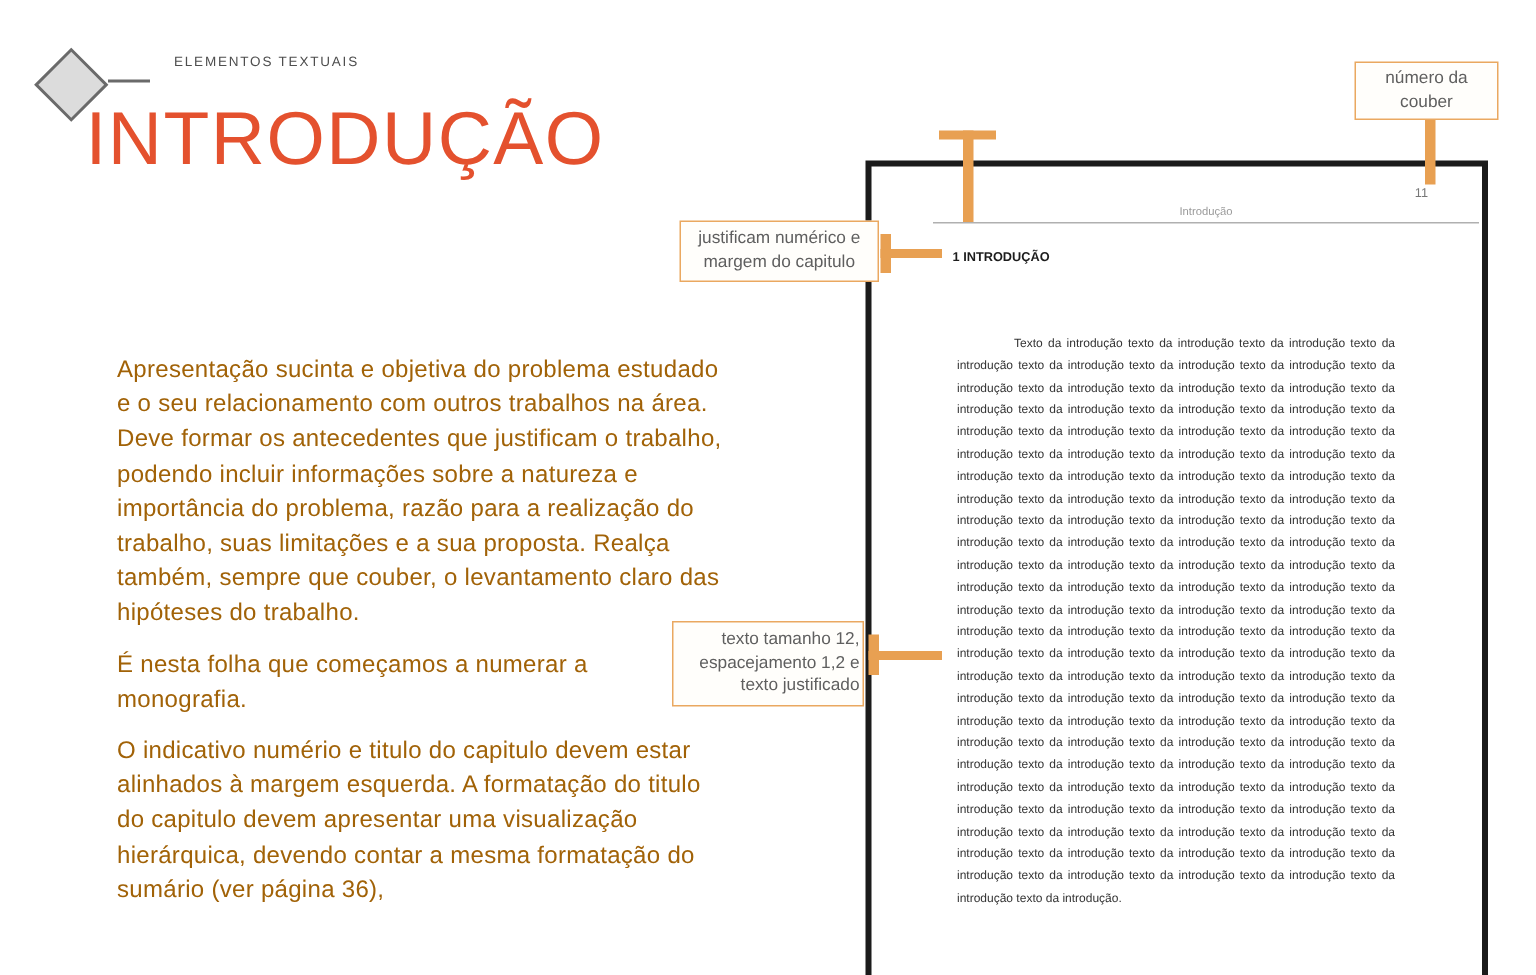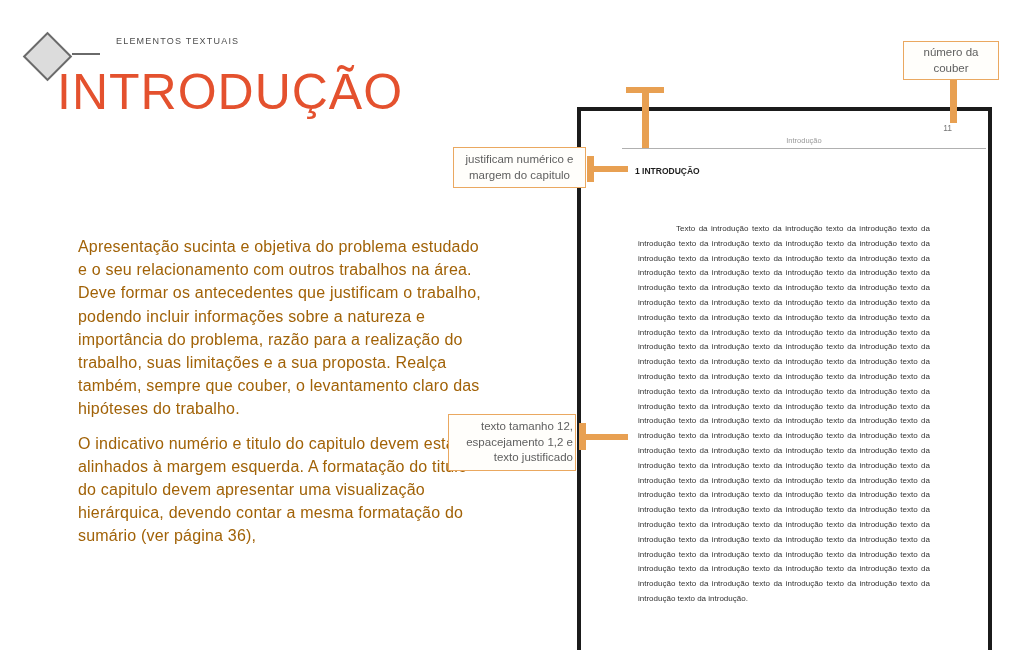--- a/index.html
+++ b/index.html
@@ -84,20 +84,21 @@
 
 <div class="slide">
 
   <div class="logo-diamond"></div>
   <div class="logo-line"></div>
   <div class="eyebrow">ELEMENTOS TEXTUAIS</div>
   <div class="big-title">INTRODUÇÃO</div>
 
   <div class="body-copy">
     <p>Apresentação sucinta e objetiva do problema estudado e o seu relacionamento com outros trabalhos na área. Deve formar os antecedentes que justificam o trabalho, podendo incluir informações sobre a natureza e importância do problema, razão para a realização do trabalho, suas limitações e a sua proposta. Realça também, sempre que couber, o levantamento claro das hipóteses do trabalho.</p>
+    <p>É nesta folha que começamos a numerar a monografia.</p>
     <p>O indicativo numério e titulo do capitulo devem estar alinhados à margem esquerda. A formatação do titulo do capitulo devem apresentar uma visualização hierárquica, devendo contar a mesma formatação do sumário (ver página  36),</p>
   </div>
 
   <div class="doc-page">
     <div class="doc-pagenum">11</div>
     <div class="doc-running-header">Introdução</div>
     <div class="doc-chapter">1 INTRODUÇÃO</div>
     <div class="doc-body">Texto da introdução texto da introdução texto da introdução texto da introdução texto da introdução texto da introdução texto da introdução texto da introdução texto da introdução texto da introdução texto da introdução texto da introdução texto da introdução texto da introdução texto da introdução texto da introdução texto da introdução texto da introdução texto da introdução texto da introdução texto da introdução texto da introdução texto da introdução texto da introdução texto da introdução texto da introdução texto da introdução texto da introdução texto da introdução texto da introdução texto da introdução texto da introdução texto da introdução texto da introdução texto da introdução texto da introdução texto da introdução texto da introdução texto da introdução texto da introdução texto da introdução texto da introdução texto da introdução texto da introdução texto da introdução texto da introdução texto da introdução texto da introdução texto da introdução texto da introdução texto da introdução texto da introdução texto da introdução texto da introdução texto da introdução texto da introdução texto da introdução texto da introdução texto da introdução texto da introdução texto da introdução texto da introdução texto da introdução texto da introdução texto da introdução texto da introdução texto da introdução texto da introdução texto da introdução texto da introdução texto da introdução texto da introdução texto da introdução texto da introdução texto da introdução texto da introdução texto da introdução texto da introdução texto da introdução texto da introdução texto da introdução texto da introdução texto da introdução texto da introdução texto da introdução texto da introdução texto da introdução texto da introdução texto da introdução texto da introdução texto da introdução texto da introdução texto da introdução texto da introdução texto da introdução texto da introdução texto da introdução texto da introdução texto da introdução texto da introdução texto da introdução.</div>
   </div>
 

